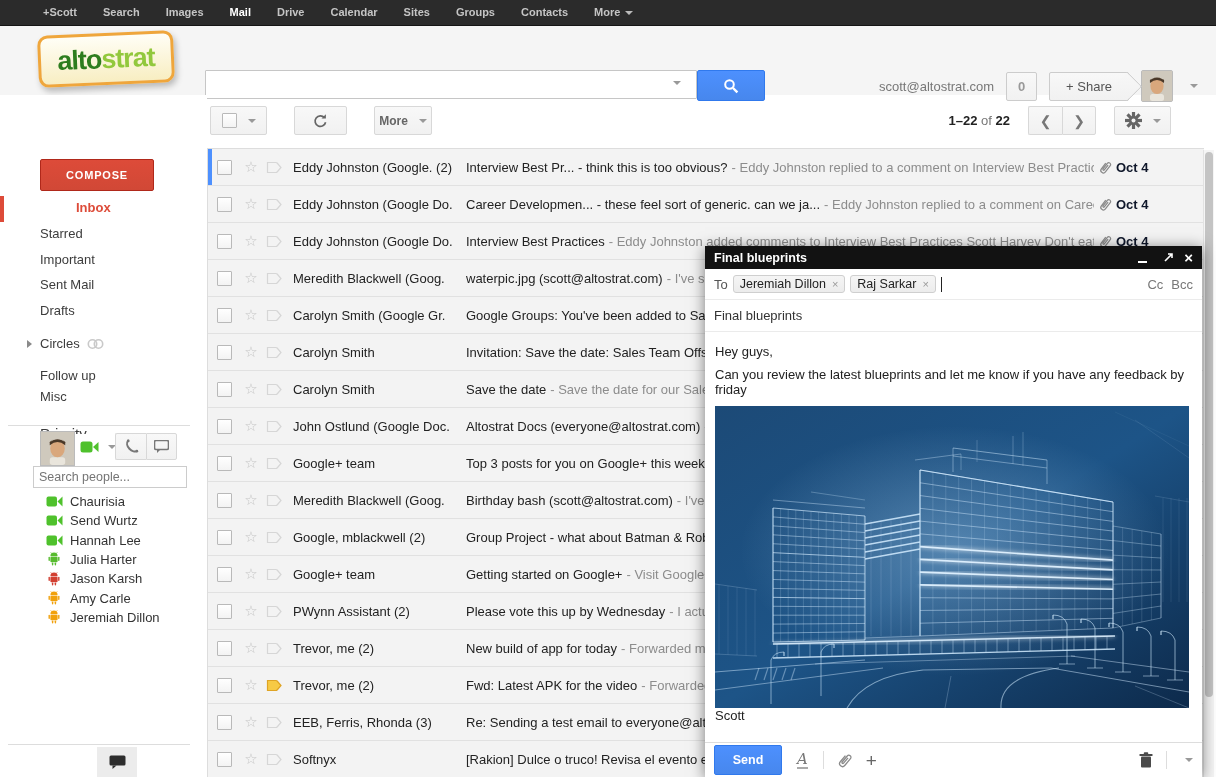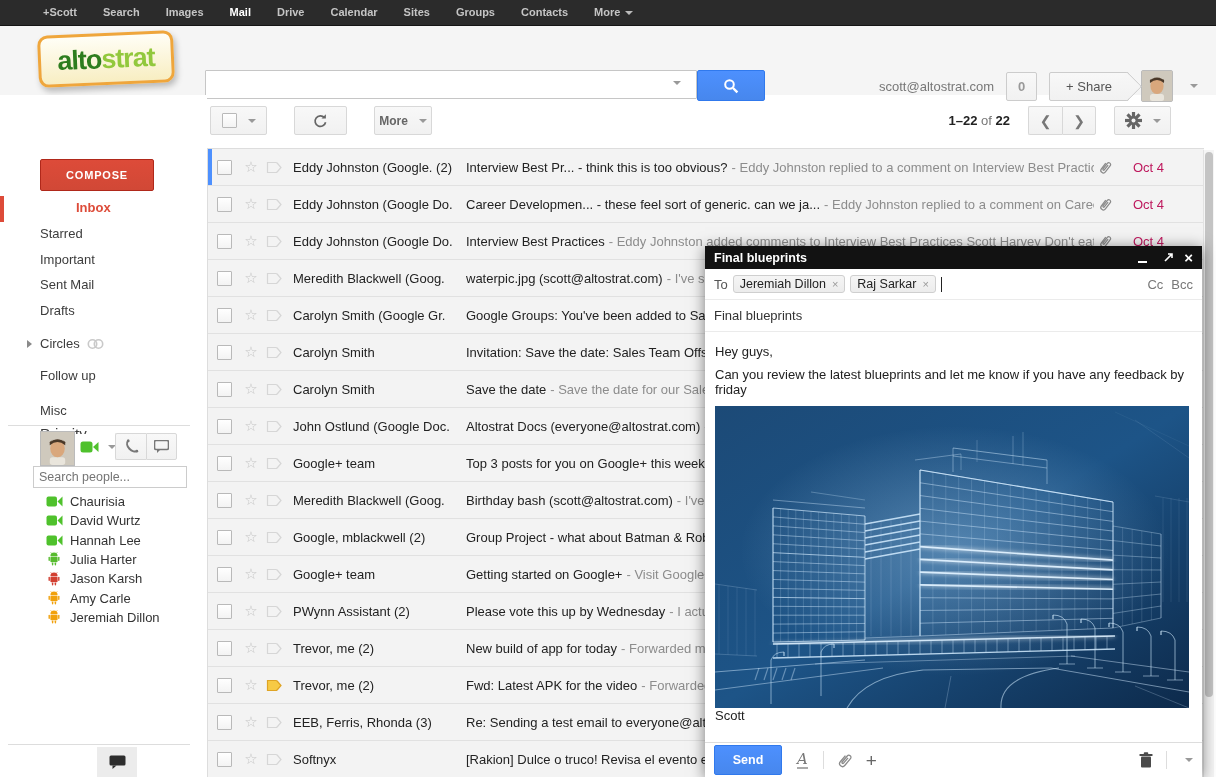--- a/index.html
+++ b/index.html
@@ -75,21 +75,21 @@
   .list{position:absolute;left:207px;top:148px;width:997px;bottom:0;border-left:1px solid #ddd;border-top:1px solid #ddd;box-sizing:border-box;}
   .mrow{position:relative;height:37px;box-sizing:border-box;background:#f3f3f3;border-bottom:1px solid #e1e1e1;
         display:flex;align-items:center;padding:0 40px 0 9px;font-size:13px;cursor:pointer;}
   .cursorbar{position:absolute;left:0;top:0;width:4px;height:100%;background:#4d90fe;}
   .mrow .star{color:#c6c6c6;font-size:15px;width:20px;text-align:center;margin-left:9px;}
   .mrow .marker{width:20px;margin-left:5px;display:flex;align-items:center;}
   .mrow .sender{width:173px;margin-left:7px;color:#222;overflow:hidden;white-space:nowrap;flex:none;}
   .mrow .subjwrap{flex:1;overflow:hidden;white-space:nowrap;color:#222;}
   .mrow .snip{color:#8c8c8c;margin-left:4px;}
   .mrow .clipic{width:22px;display:flex;justify-content:center;flex:none;}
-  .mrow .rdate{width:48px;text-align:right;font-weight:normal;color:#be185d;flex:none;}
+  .mrow .rdate{width:48px;font-weight:bold;color:#0f172a;flex:none;}
   
   .sbar{position:absolute;right:2px;top:150px;bottom:0;width:10px;background:#f5f5f5;border-left:1px solid #e2e2e2;}
   .sbar .thumb{position:absolute;left:1px;top:2px;width:8px;height:545px;background:#c4c4c4;border-radius:5px;}
   
   .compose{position:absolute;left:705px;top:246px;width:497px;height:531px;background:#fff;z-index:40;
         box-shadow:0 2px 14px rgba(0,0,0,.5);display:flex;flex-direction:column;box-sizing:border-box;}
   .ctitle{height:23px;background:#121212;color:#fff;display:flex;align-items:center;padding:0 9px;font-size:12.5px;font-weight:bold;flex:none;}
   .ctitle .sp{flex:1;}
   .cmin{width:9px;height:2px;background:#fff;margin:8px 6px 0 0;cursor:pointer;}
   .cico{margin-left:10px;cursor:pointer;display:flex;align-items:center;}
@@ -217,21 +217,21 @@
         <span class="nav-arrow"></span>
         <span>Circles</span>
         <svg width="17" height="12" viewBox="0 0 17 12">
           <circle cx="5.5" cy="6" r="4.2" fill="none" stroke="#c9c9c9" stroke-width="1.6"></circle>
           <circle cx="11.5" cy="6" r="4.2" fill="none" stroke="#c9c9c9" stroke-width="1.6"></circle>
         </svg>
       </div>
       <div class="nav-item" style="top: 273px;">
         <span>Follow up</span>
       </div>
-      <div class="nav-item" style="top: 308px;">
+      <div class="nav-item" style="top: 294px;">
         <span>Misc</span>
       </div>
       <div class="nav-clip">Priority</div>
     </div>
   <div class="side-divider" style="top:330px;"></div>
   <div class="chat-avatar avatar-slot"><svg width="100%" height="100%" viewBox="0 0 30 30" preserveAspectRatio="none">
         <rect width="30" height="30" fill="#cfc9bd"></rect>
         <rect x="8" y="23" width="14" height="7" rx="2.5" fill="#e9e5dc"></rect>
         <ellipse cx="15" cy="15" rx="6.6" ry="8" fill="#d9a77c"></ellipse>
         <path d="M7.5 12 C7.5 4.5 22.5 4.5 22.5 12 L22 9 C18 5.5 12 5.5 8 9 z" fill="#4a3828"></path>
@@ -270,21 +270,21 @@
         </span>
         <span>Chaurisia</span>
       </div>
       <div class="contact" style="top: 418.3px;">
         <span class="ic">
           <svg width="17" height="11" viewBox="0 0 17 11">
             <rect x="0.5" y="0.5" width="10.5" height="10" rx="2" fill="#4fc12c"></rect>
             <path d="M16.5 0.5 L11.5 5.5 L16.5 10.5 z" fill="#4fc12c"></path>
           </svg>
         </span>
-        <span>David Wurtz</span>
+        <span>Send Wurtz</span>
       </div>
       <div class="contact" style="top: 437.6px;">
         <span class="ic">
           <svg width="17" height="11" viewBox="0 0 17 11">
             <rect x="0.5" y="0.5" width="10.5" height="10" rx="2" fill="#4fc12c"></rect>
             <path d="M16.5 0.5 L11.5 5.5 L16.5 10.5 z" fill="#4fc12c"></path>
           </svg>
         </span>
         <span>Hannah Lee</span>
       </div>

